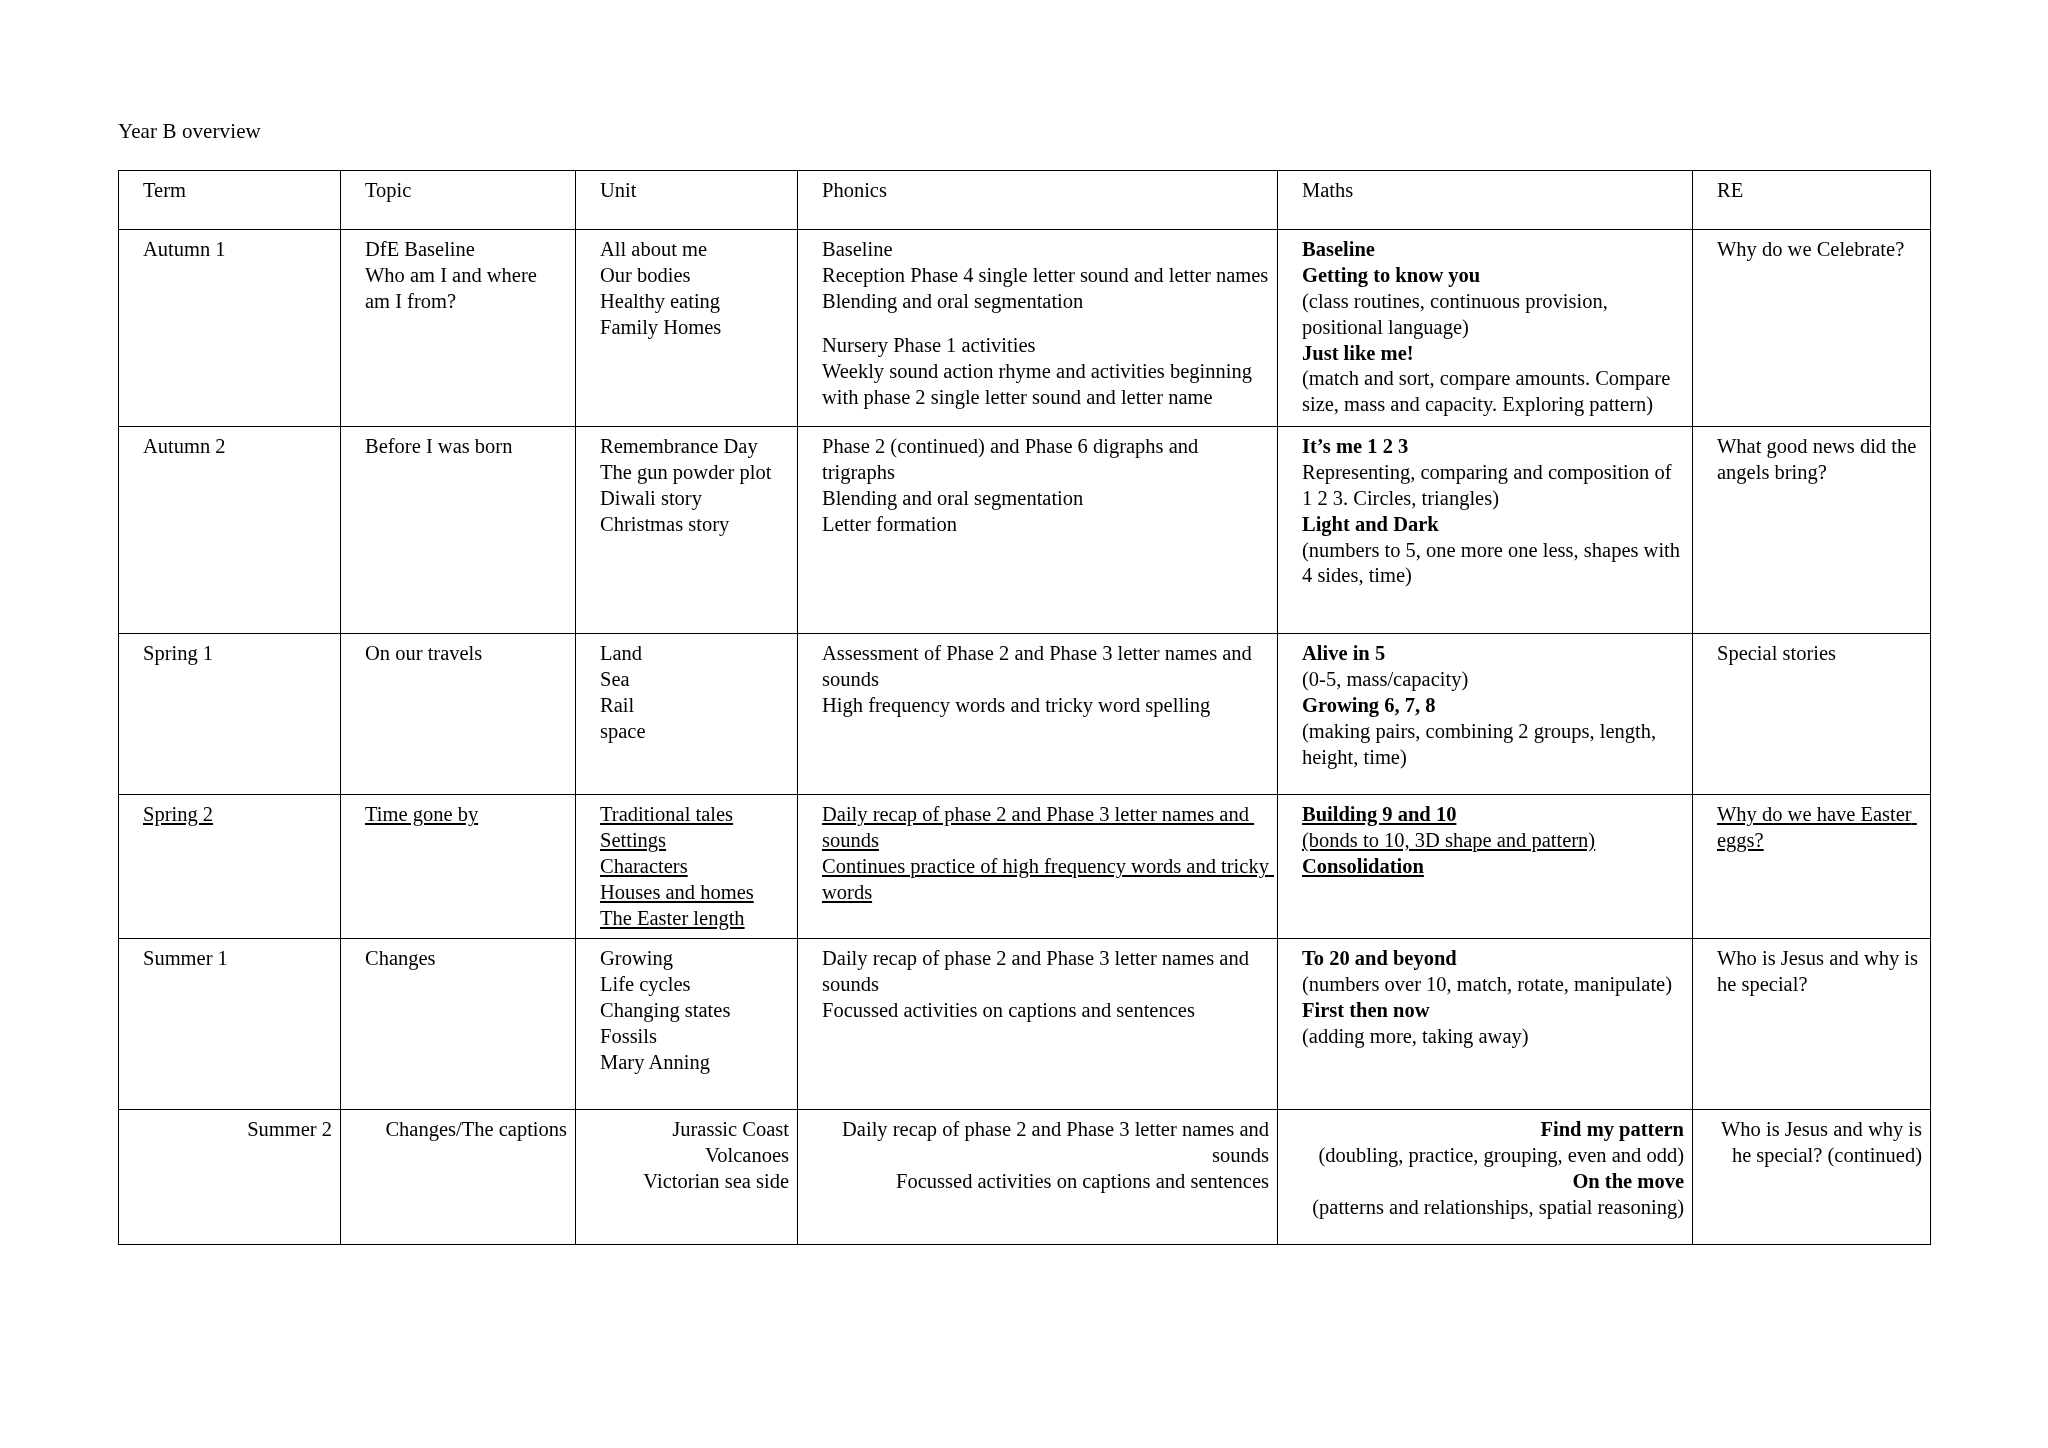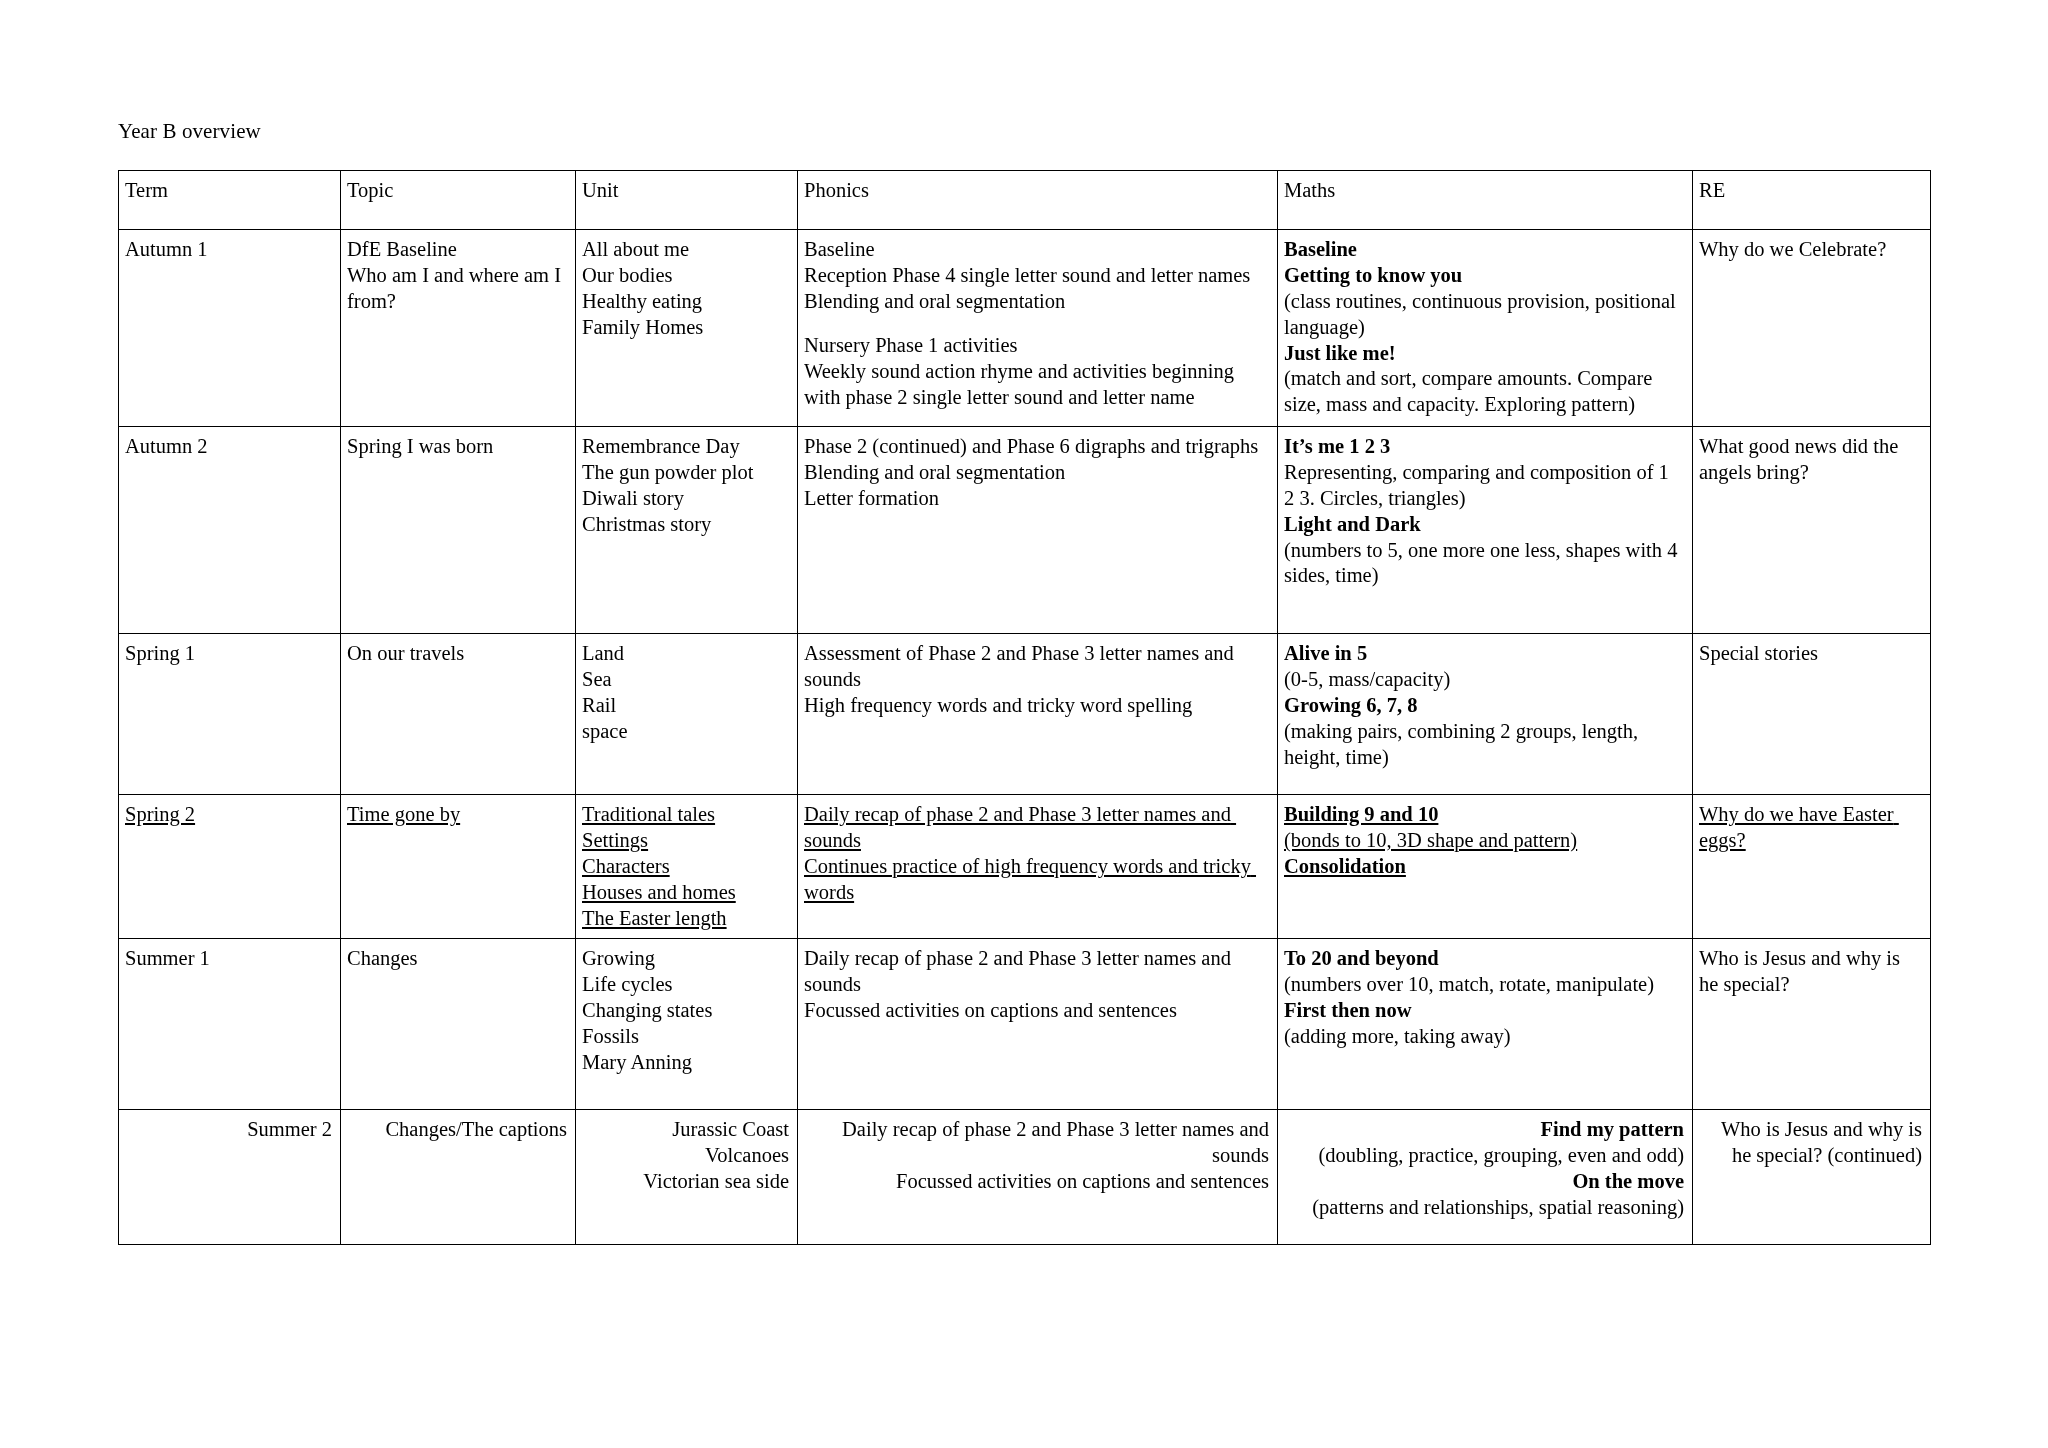--- a/index.html
+++ b/index.html
@@ -29,21 +29,21 @@
   }
   table.overview {
     border-collapse: collapse;
     width: 1812px;
     table-layout: fixed;
   }
   table.overview td,
   table.overview th {
     border: 1px solid #000000;
     vertical-align: top;
-    padding: 7px 8px 7px 6px;
+    padding: 7px 8px 7px 24px;
     font-size: 20.5px;
     line-height: 1.26;
     font-weight: normal;
     text-align: left;
   }
   
   col.c-term    { width: 222px; }
   col.c-topic   { width: 235px; }
   col.c-unit    { width: 222px; }
   col.c-phonics { width: 480px; }
@@ -123,21 +123,21 @@
           </td>
           <td>
             <span class="cell-line">Why do we Celebrate?</span>
           </td>
         </tr>
         <tr class="r-autumn2">
           <td>
             <span class="cell-line">Autumn 2</span>
           </td>
           <td>
-            <span class="cell-line">Spring I was born</span>
+            <span class="cell-line">Before I was born</span>
           </td>
           <td>
             <span class="cell-line">Remembrance Day</span>
             <span class="cell-line">The gun powder plot</span>
             <span class="cell-line">Diwali story</span>
             <span class="cell-line">Christmas story</span>
           </td>
           <td>
             <span class="cell-line">Phase 2 (continued) and Phase 6 digraphs and trigraphs</span>
             <span class="cell-line">Blending and oral segmentation</span>

